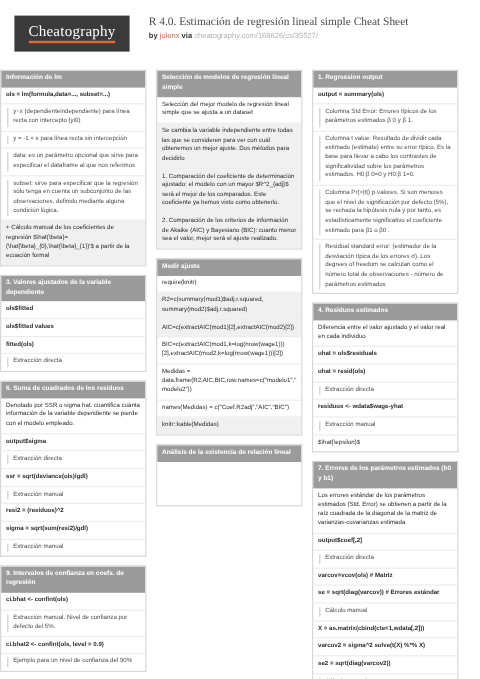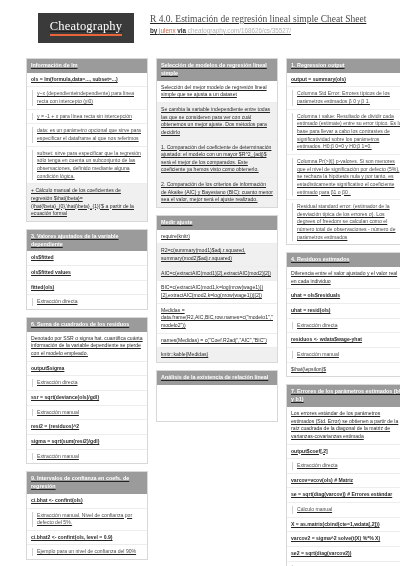--- a/index.html
+++ b/index.html
@@ -6,23 +6,22 @@
     margin: 0; padding: 0;
     width: 400px; height: 566px;
     background: #ffffff;
     font-family: "Liberation Sans", sans-serif;
     color: #222;
     overflow: hidden;
   }
   .page {
     width: 400px; height: 566px;
     box-sizing: border-box;
-    padding: 10px 8px 4px 26px;
+    padding: 10px 8px 4px 0;
     position: relative;
-    text-decoration: underline;
   }
   
   .header {
     display: flex;
     align-items: flex-start;
     height: 40px;
     margin-bottom: 8px;
   }
   .logo-box {
     width: 96px; height: 30px;

